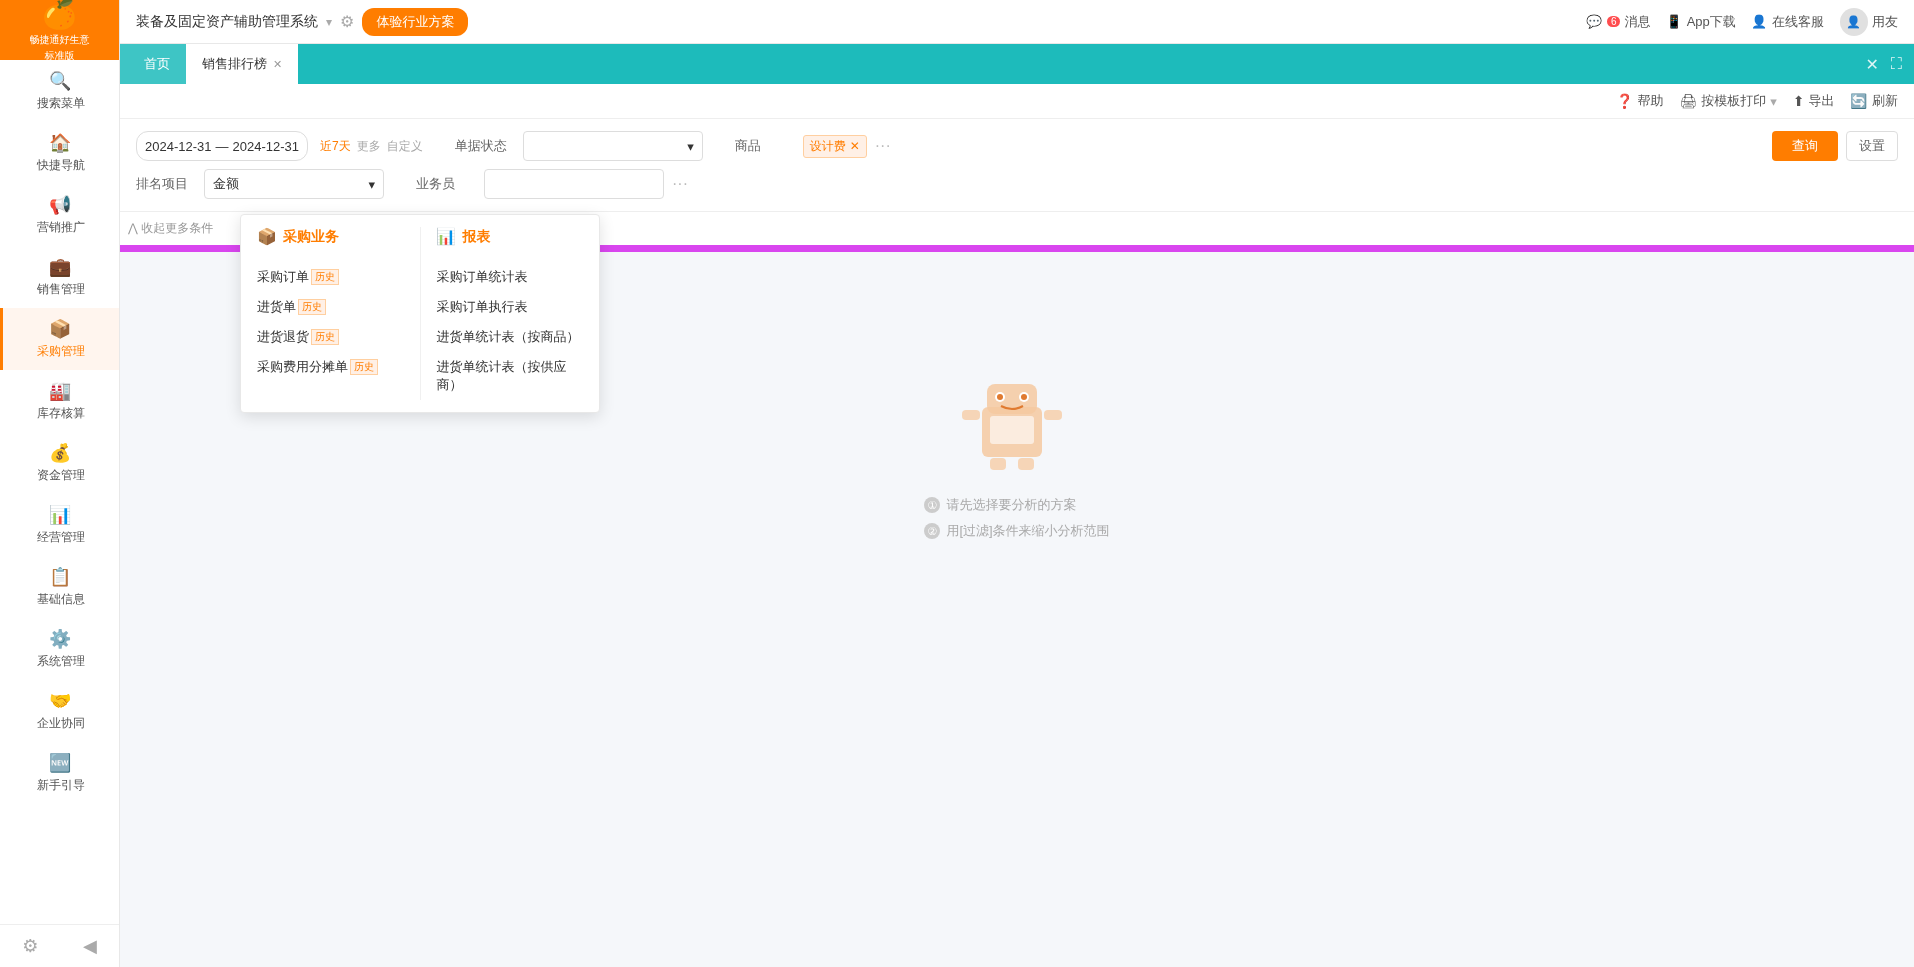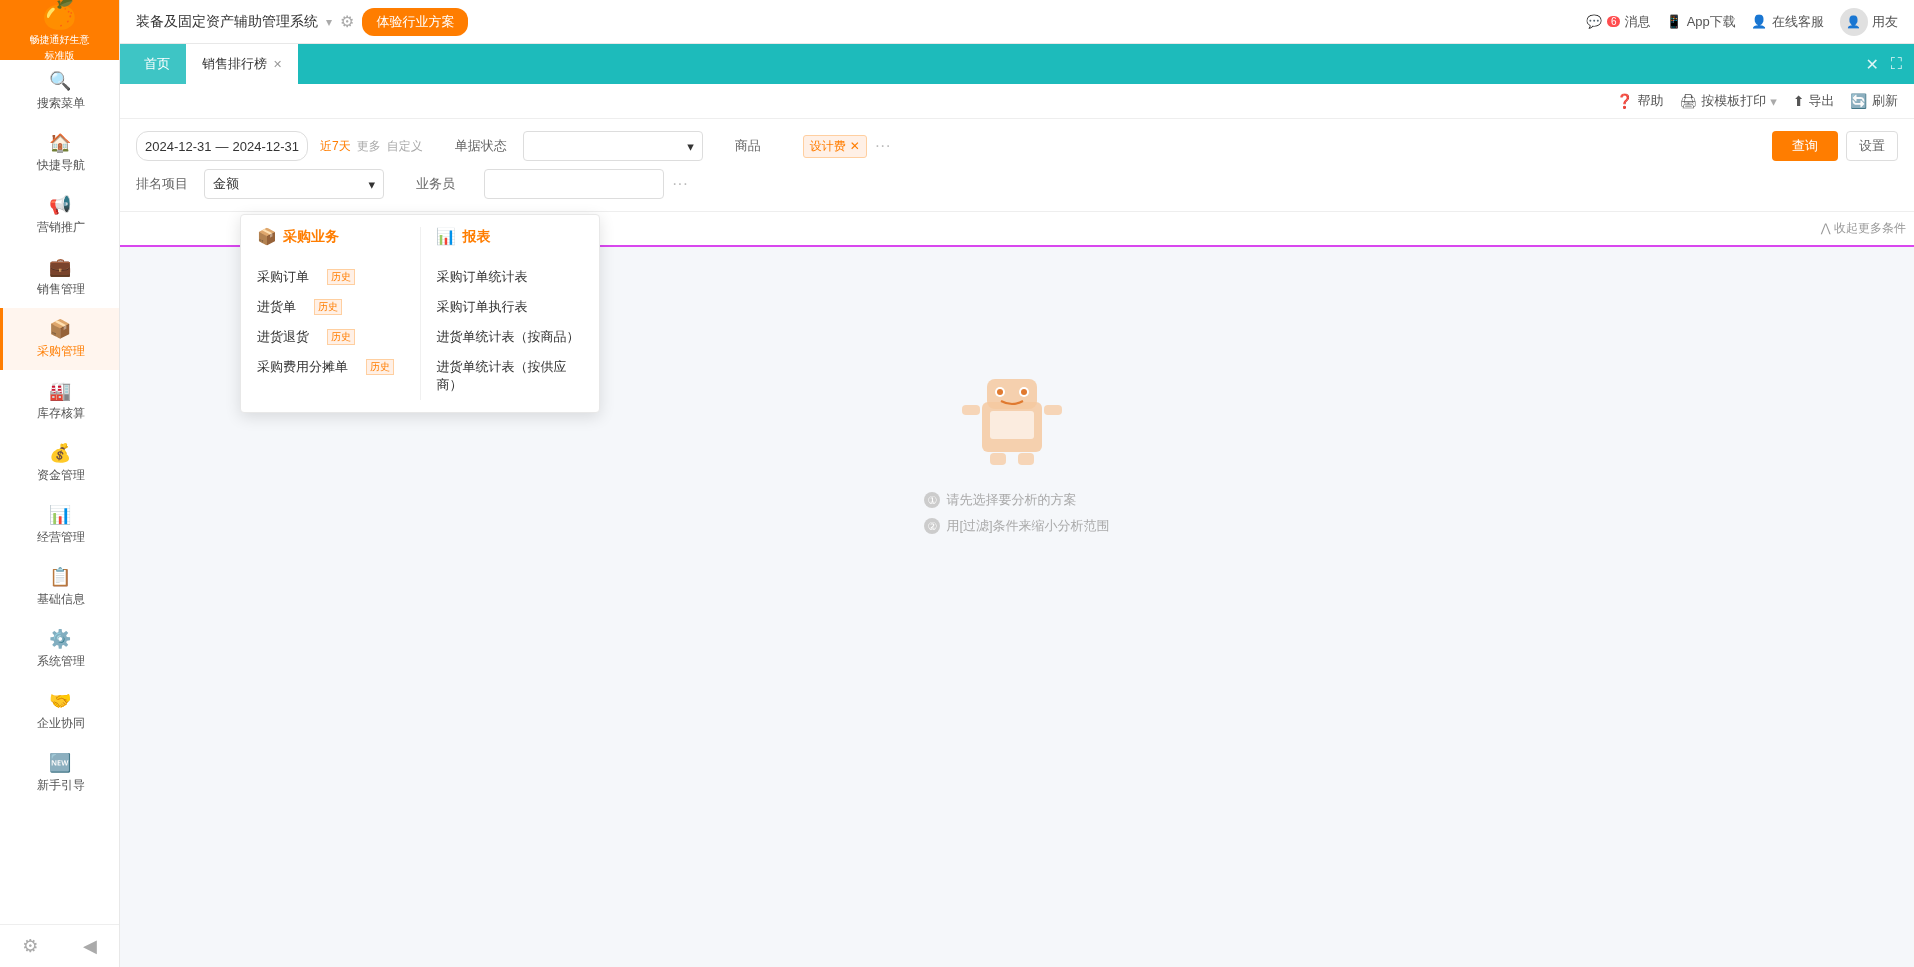--- a/index.html
+++ b/index.html
@@ -277,27 +277,27 @@
       display: flex;
       align-items: center;
       gap: 4px;
       font-size: 13px;
       color: #555;
       cursor: pointer;
     }
     .toolbar-item .t-icon { font-size: 14px; }
 
     .collapse-bar {
-      text-align: right;
+      text-align: left;
       padding: 8px;
       background: #fff;
       color: #999;
       font-size: 12px;
       cursor: pointer;
-      border-bottom: 2px solid #d946ef;
+      border-bottom: 7px solid #d946ef;
     }
 
     
     .empty-state {
       display: flex;
       flex-direction: column;
       align-items: center;
       justify-content: center;
       padding-top: 120px;
     }
@@ -362,21 +362,21 @@
       color: #ff7d00;
       margin-bottom: 10px;
       padding-bottom: 6px;
     }
     .dropdown-col-title .col-icon {
       font-size: 16px;
     }
     .dropdown-menu-item {
       display: flex;
       align-items: center;
-      gap: 18px;
+      gap: 2px;
       padding: 6px 0;
       font-size: 13px;
       color: #333;
       cursor: pointer;
       transition: color 0.2s;
     }
     .hist-badge {
       background: #fff0e6;
       color: #ff7d00;
       border: 1px solid #ffcfa0;

